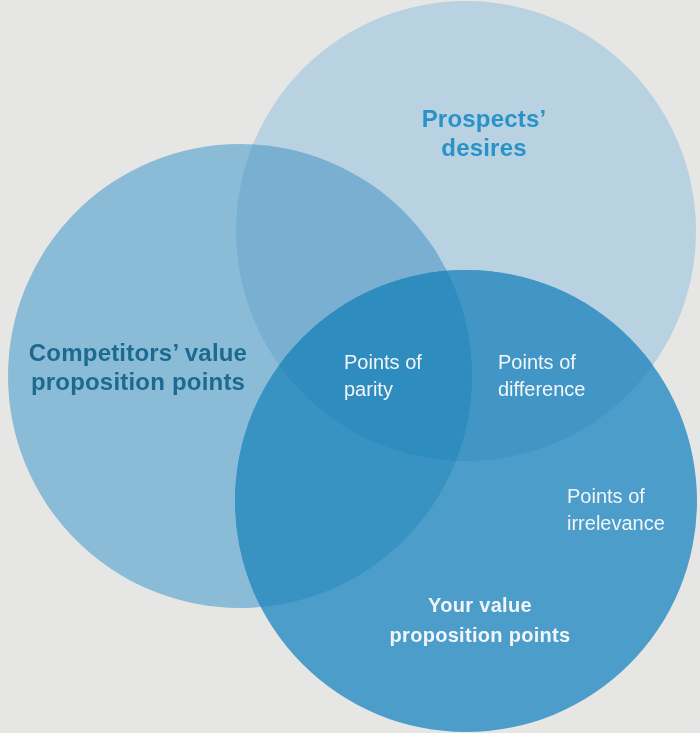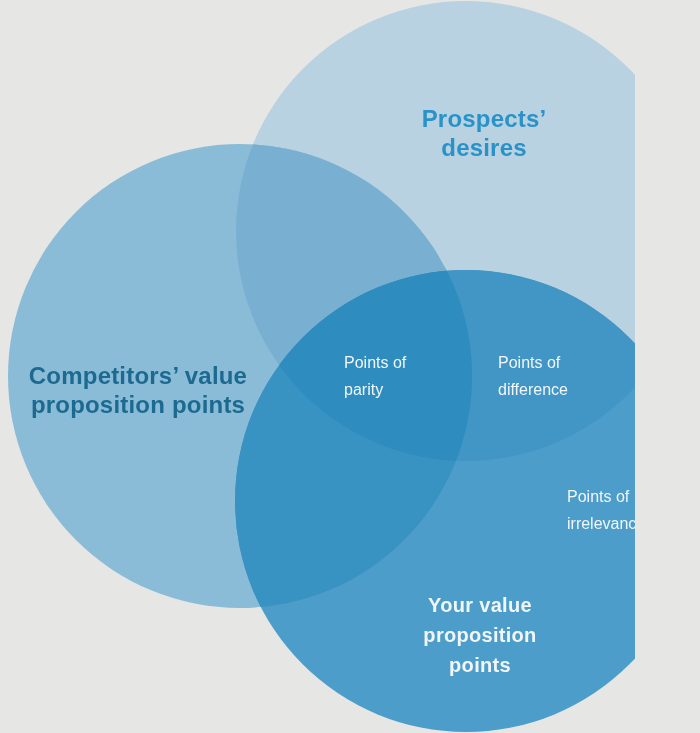--- a/index.html
+++ b/index.html
@@ -3,21 +3,21 @@
 <meta charset="utf-8">
 <style>
   html, body {
     margin: 0;
     padding: 0;
     background: #e6e6e5;
     font-family: "Liberation Sans", sans-serif;
   }
   .stage {
     position: relative;
-    width: 635px;
+    width: 700px;
     height: 733px;
     overflow: hidden;
     background: #e6e6e5;
   }
   .stage svg {
     position: absolute;
     inset: 0;
     display: block;
   }
   .label {
@@ -29,21 +29,21 @@
     transform: translateX(-50%);
     text-align: center;
   }
   .label.big-bold {
     font-size: 24px;
     font-weight: bold;
     line-height: 29px;
     letter-spacing: 0.2px;
   }
   .label.small-white {
-    font-size: 16px;
+    font-size: 20px;
     font-weight: normal;
     line-height: 27px;
   }
   .label.yours-title {
     font-size: 20px;
     font-weight: bold;
     line-height: 30px;
     letter-spacing: 0.3px;
   }
 </style>
@@ -77,21 +77,21 @@
     <circle cx="466" cy="501" r="231" clip-path="url(#clip-competitors)" fill="#3892c2"></circle>
 
     <g clip-path="url(#clip-competitors)">
       <circle cx="466" cy="501" r="231" clip-path="url(#clip-prospects)" fill="#2f8cbe"></circle>
     </g>
   </svg>
 
   <div class="label centered big-bold" style="left: 484px; top: 104px; color: rgb(41, 146, 200);">Prospects’
 desires</div>
 
-  <div class="label centered big-bold" style="left: 138px; top: 338px; color: rgb(29, 106, 144); margin-top: 23px;">Competitors’ value
+  <div class="label centered big-bold" style="left: 138px; top: 338px; color: rgb(29, 106, 144);">Competitors’ value
 proposition points</div>
 
   <div class="label small-white" style="left: 344px; top: 349px; color: rgb(241, 246, 250);">Points of
 parity</div>
 
   <div class="label small-white" style="left: 498px; top: 349px; color: rgb(241, 246, 250);">Points of
 difference</div>
 
   <div class="label small-white" style="left: 567px; top: 483px; color: rgb(241, 246, 250);">Points of
 irrelevance</div>

